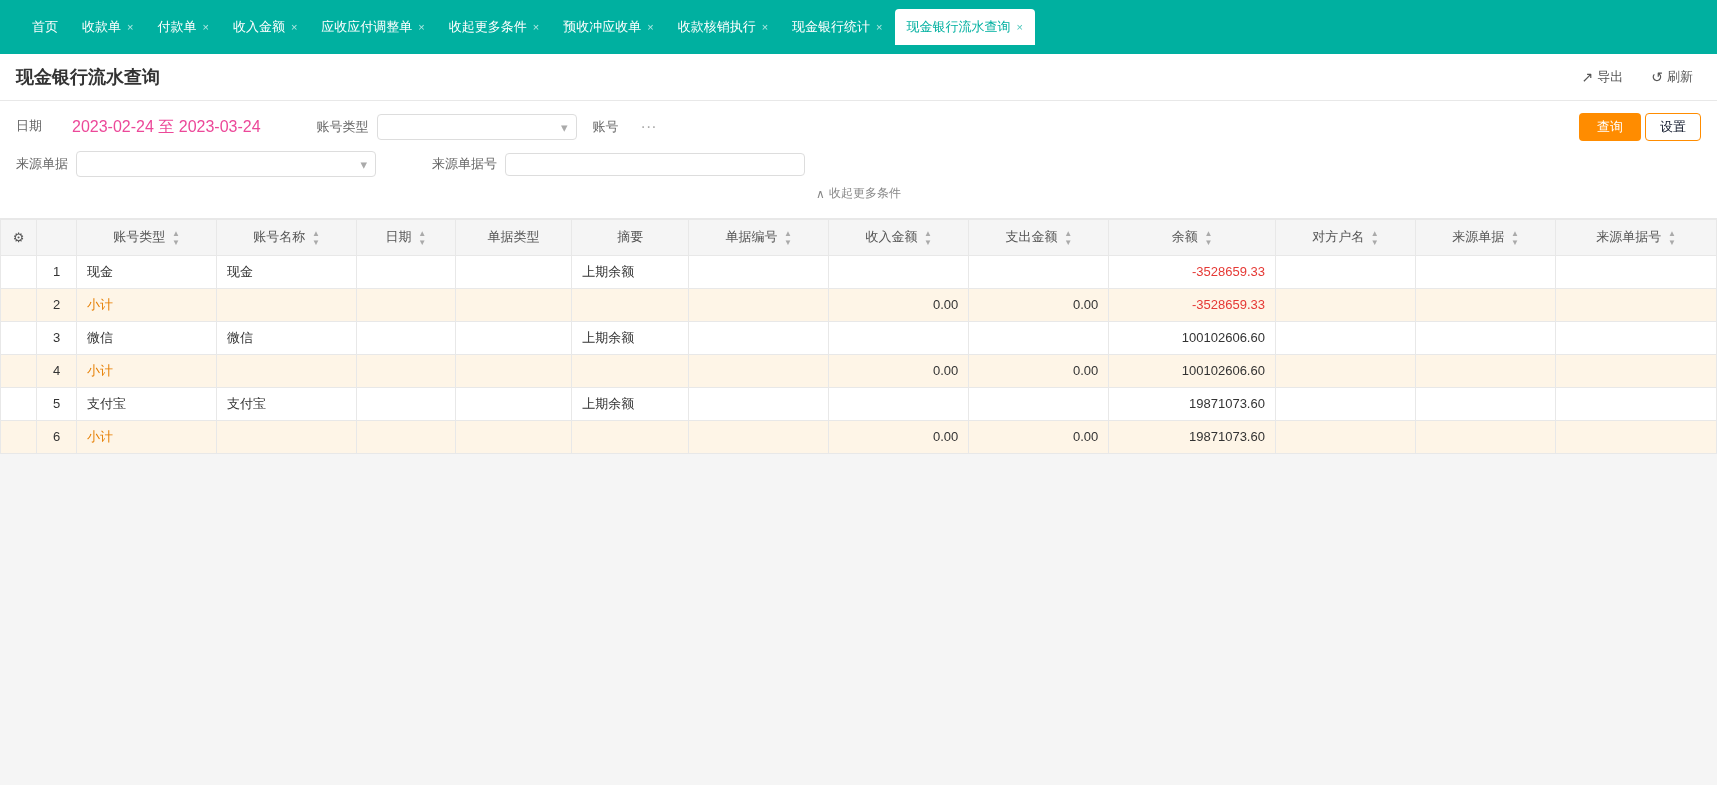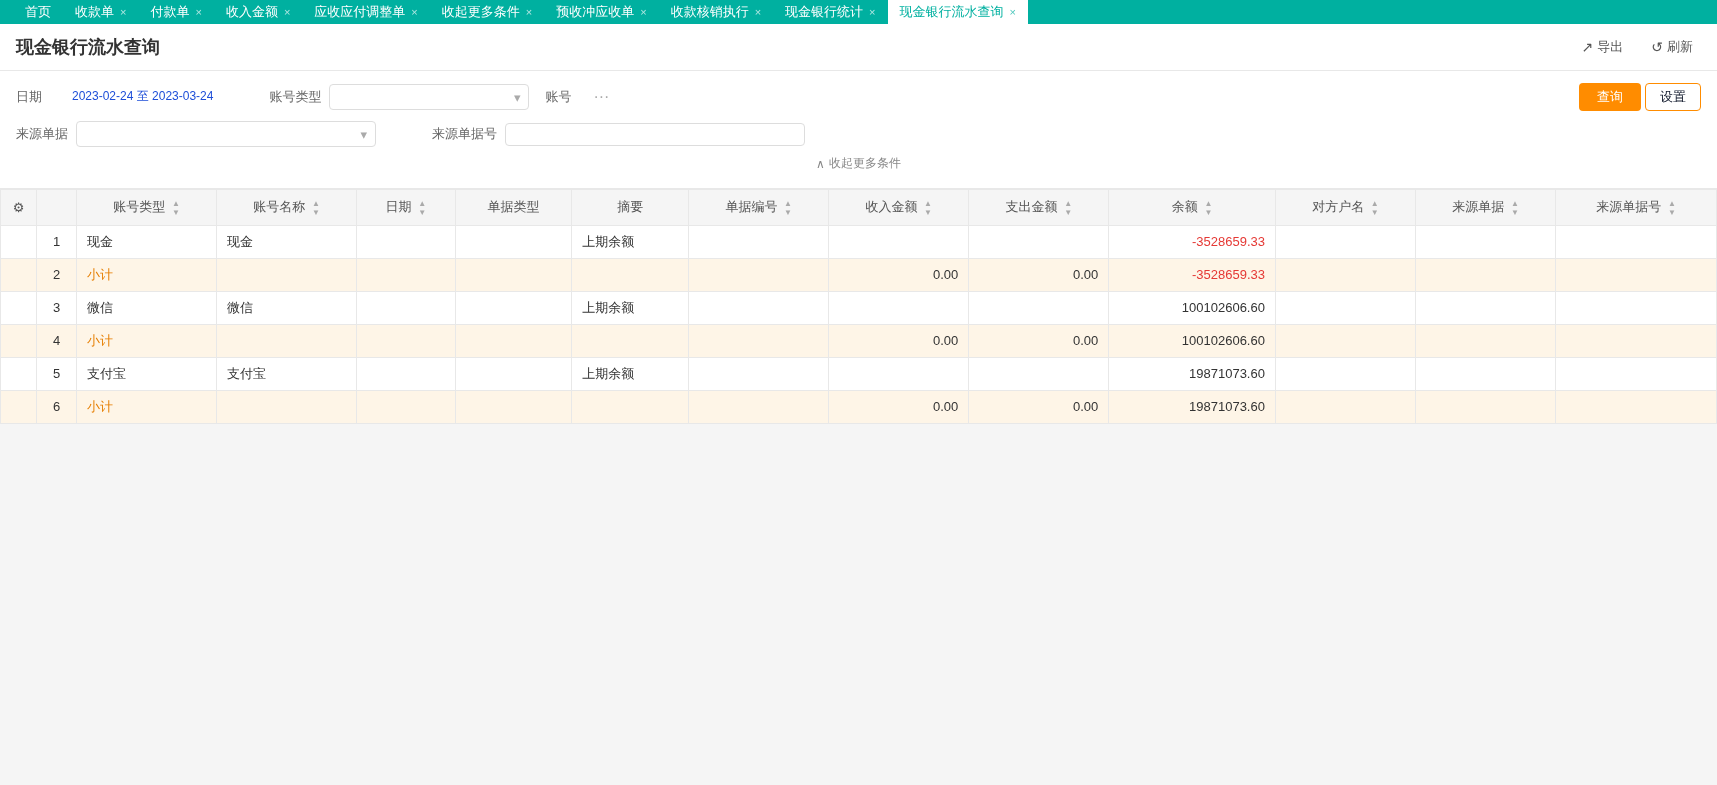--- a/index.html
+++ b/index.html
@@ -3,22 +3,22 @@
   <meta charset="utf-8">
   <style>
     * { box-sizing: border-box; margin: 0; padding: 0; font-family: 'Microsoft YaHei', Arial, sans-serif; }
     body { background: #f5f5f5; font-size: 13px; color: #333; }
 
     
     .top-nav {
       background: #00b0a0;
       display: flex;
       align-items: center;
-      height: 24px;
-      padding: 0 13px;
+      height: 54px;
+      padding: 0 20px;
       overflow: hidden;
     }
     .nav-item {
       color: #fff;
       padding: 0 12px;
       height: 36px;
       line-height: 36px;
       cursor: pointer;
       white-space: nowrap;
       font-size: 13px;
@@ -97,22 +97,22 @@
       font-size: 12px;
       color: #555;
       border: 1px solid transparent;
     }
     .date-option.active {
       background: #ff8c00;
       color: #fff;
       border-color: #ff8c00;
     }
     .date-range {
-      color: #1d4ed8;
-      font-size: 12px;
+      color: #ec4899;
+      font-size: 16px;
       margin-left: 8px;
     }
     .filter-select {
       display: flex;
       align-items: center;
       border: 1px solid #ddd;
       border-radius: 4px;
       padding: 3px 8px;
       background: #fff;
       cursor: pointer;

